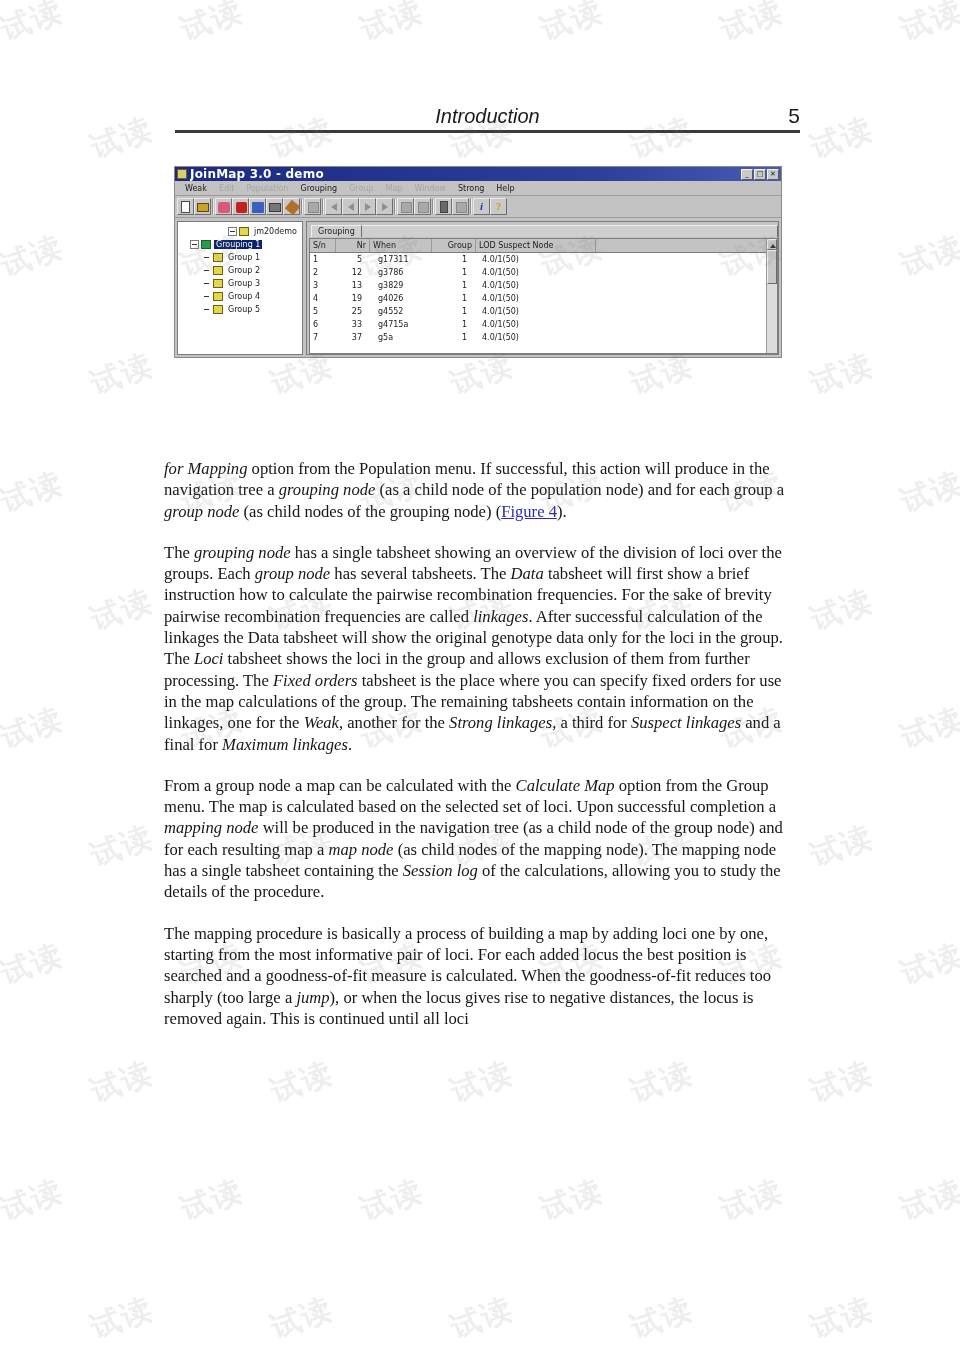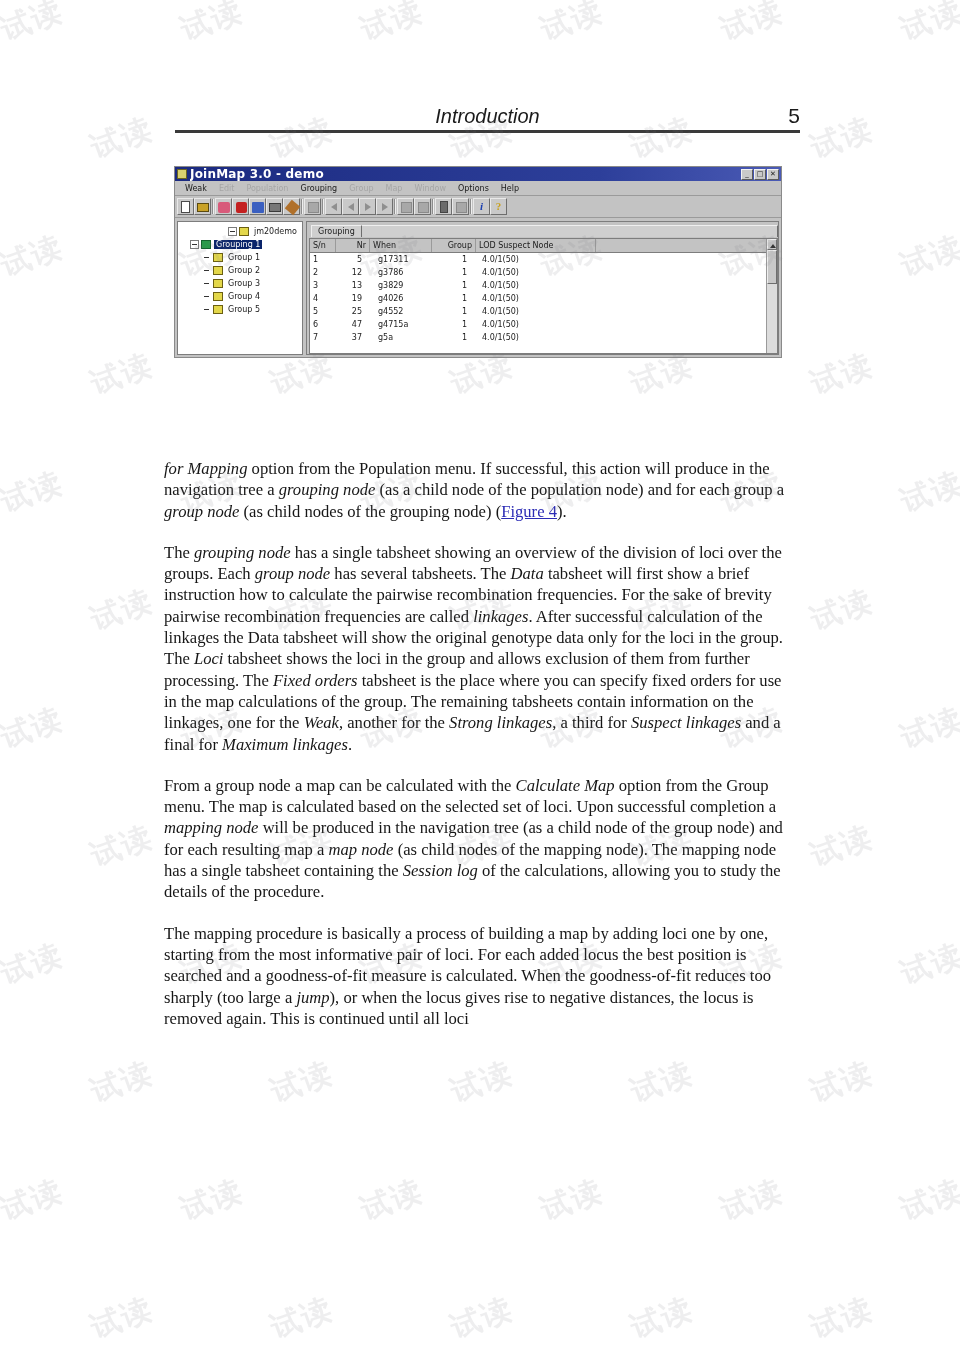--- a/index.html
+++ b/index.html
@@ -434,21 +434,21 @@
       </div>
 
       <div class="menubar">
         <span class="mi">Weak</span>
         <span class="mi faded">Edit</span>
         <span class="mi faded">Population</span>
         <span class="mi">Grouping</span>
         <span class="mi faded">Group</span>
         <span class="mi faded">Map</span>
         <span class="mi faded">Window</span>
-        <span class="mi">Options</span>
+        <span class="mi">Strong</span>
         <span class="mi">Help</span>
       </div>
 
       <div class="toolbar">
         <span class="tbtn">
             <span class="g-doc"></span>
           </span>
         <span class="tbtn">
             <span class="g-open"></span>
           </span>
@@ -595,21 +595,21 @@
               </div>
               <div class="grow">
                 <span class="gcell c-sn">5</span>
                 <span class="gcell c-nr">25</span>
                 <span class="gcell c-locus">g4552</span>
                 <span class="gcell c-group">1</span>
                 <span class="gcell c-lod">4.0/1(50)</span>
               </div>
               <div class="grow">
                 <span class="gcell c-sn">6</span>
-                <span class="gcell c-nr">47</span>
+                <span class="gcell c-nr">33</span>
                 <span class="gcell c-locus">g4715a</span>
                 <span class="gcell c-group">1</span>
                 <span class="gcell c-lod">4.0/1(50)</span>
               </div>
               <div class="grow">
                 <span class="gcell c-sn">7</span>
                 <span class="gcell c-nr">37</span>
                 <span class="gcell c-locus">g5a</span>
                 <span class="gcell c-group">1</span>
                 <span class="gcell c-lod">4.0/1(50)</span>

